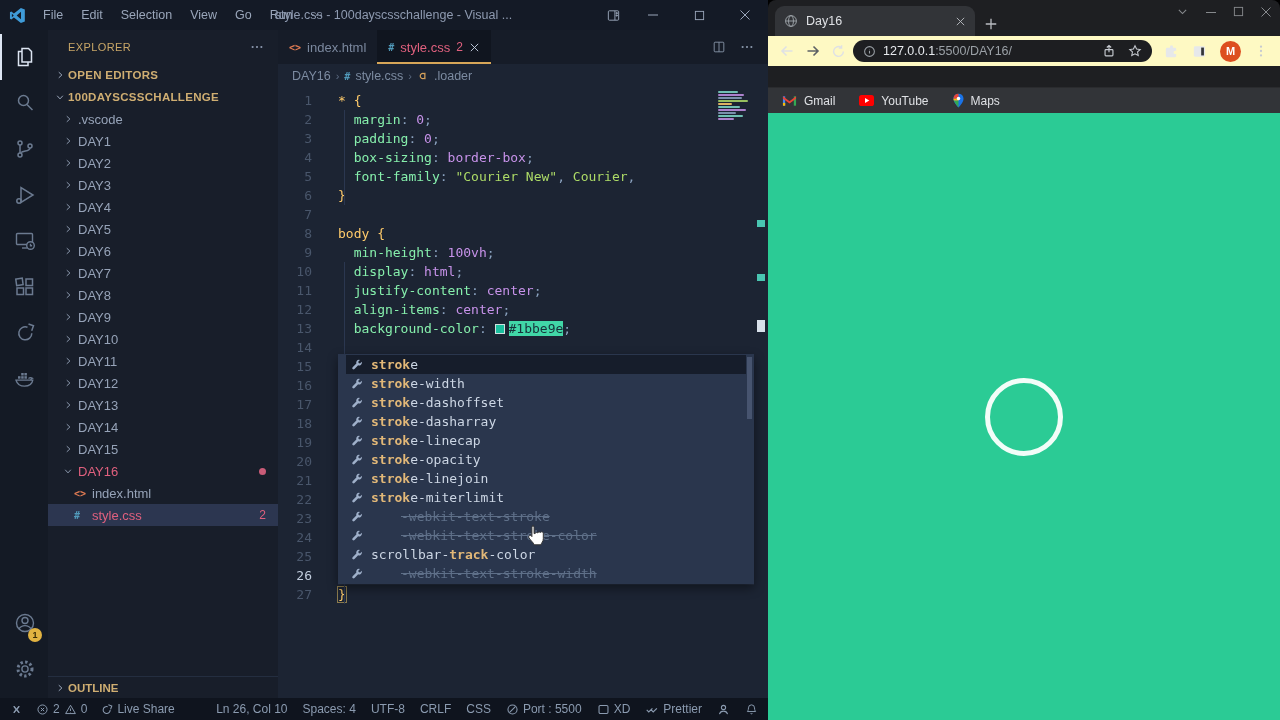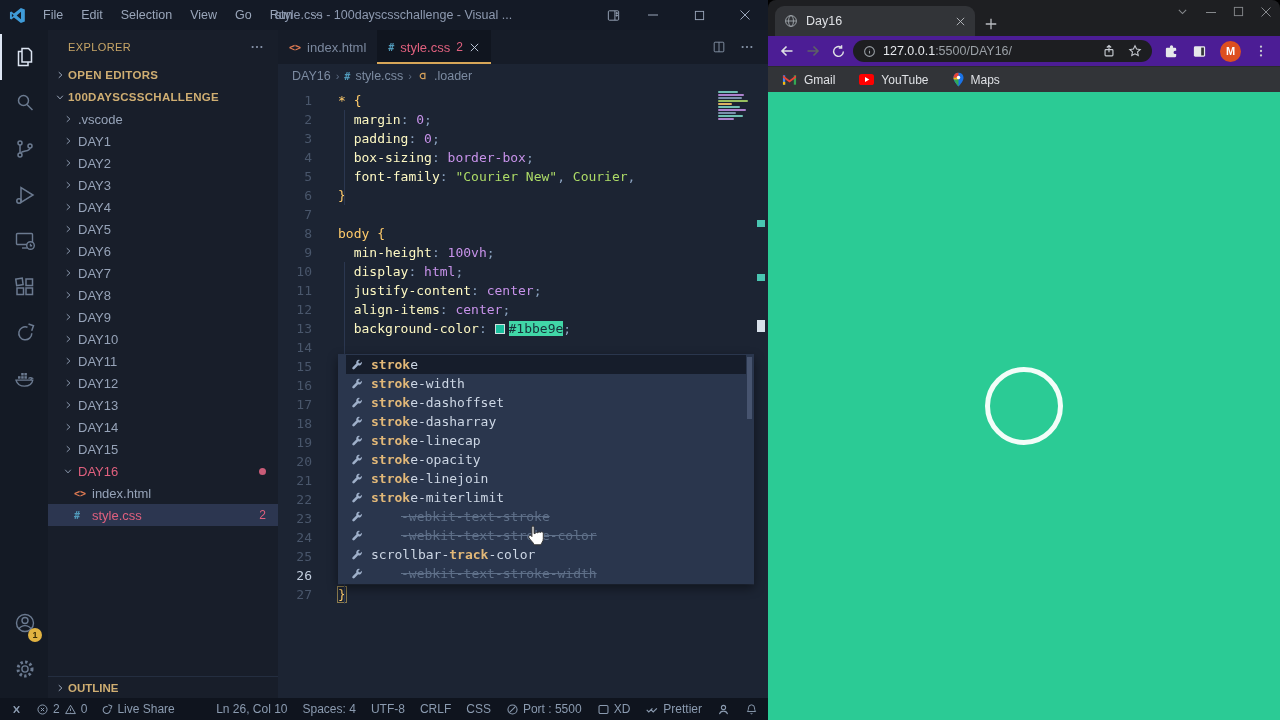--- a/index.html
+++ b/index.html
@@ -73,21 +73,21 @@
   .breadcrumb .fic { font-family:"DejaVu Sans Mono",monospace; font-size:10px; font-weight:bold; }
 
   .codearea { flex:1; position:relative; font-family:"DejaVu Sans Mono",monospace;
     font-size:13px; line-height:19px; padding-top:3px; overflow:hidden; }
   .code-row { display:flex; height:19px; position:relative; }
   .code-row.cur::before { content:""; position:absolute; left:60px; right:14px; top:0; bottom:0;
     background:rgba(130,155,195,.09); }
   .ln { width:34px; text-align:right; color:#49566b; flex:0 0 auto; position:relative; }
   .ln.act { color:#c3cede; }
   .lc { margin-left:26px; white-space:pre; position:relative; }
-  .tk-pr { color:#fef9c3;text-align:right; } .tk-va { color:#c792ea; } .tk-st { color:#addb67; }
+  .tk-pr { color:#86efac;text-align:right; } .tk-va { color:#c792ea; } .tk-st { color:#addb67; }
   .tk-pu { color:#8ba3c0; } .tk-br { color:#ffcb6b; } .tk-sp { color:#8ba3c0; }
   .tk-ty { color:#7fdbca; }
   .tk-hl { background:#41d7a7; color:#17323a; }
   .tk-bm { color:#ffcb6b; border:1px solid #8a7a4d; margin:-1px; }
   .swatch { display:inline-block; width:10px; height:10px; background:#1bbe9e;
     border:1px solid #cfe0df; margin-right:4px; vertical-align:-1px; }
   .cursor { display:inline-block; width:2px; height:16px; background:#d7e3f4; vertical-align:-3px; }
   .indent-guide { position:absolute; left:66px; width:1px; background:#2b3750; }
 
   .suggest { position:absolute; left:60px; top:266px; width:416px; background:#2a364d;
@@ -114,32 +114,32 @@
   
   #browser { position:absolute; left:768px; top:0; width:512px; height:720px;
     background:#1e1f22; display:flex; flex-direction:column; border-radius:8px 8px 0 0; }
   .bframe { height:36px; position:relative; flex:0 0 auto; }
   .btab { position:absolute; left:7px; bottom:0; width:200px; height:30px; background:#323438;
     border-radius:9px 9px 0 0; display:flex; align-items:center; padding:0 9px; gap:8px;
     color:#dfe1e5; font-size:12.5px; }
   .btab .bclose { margin-left:auto; color:#b9bcc1; display:flex; }
   .bnewtab { position:absolute; left:216px; bottom:5px; color:#b9bcc1; }
   .bcontrols { position:absolute; right:8px; top:5px; display:flex; gap:16px; color:#86898d; align-items:center; }
-  .btoolbar { height:30px; background:#4c1d95; display:flex; align-items:center; padding:0 8px; gap:4px; flex:0 0 auto; }
+  .btoolbar { height:30px; background:#fef9c3; display:flex; align-items:center; padding:0 8px; gap:4px; flex:0 0 auto; }
   .nav-ic { display:flex; padding:0 3px; }
   .urlpill { height:22px; background:#1d1e21; border-radius:11px; flex:1; max-width:302px;
     display:flex; align-items:center; padding:0 10px; font-size:12.5px; gap:7px; color:#e7eaee; }
   .url-host { color:#e7eaee; }
   .url-path { color:#9aa0a6; }
   .pill-right { margin-left:auto; display:flex; gap:12px; align-items:center; }
   .tb-right { display:flex; align-items:center; gap:13px; padding:0 4px 0 8px; }
   .avatar { width:21px; height:21px; border-radius:50%; background:#dd4f1f; color:#fff;
     font-size:11px; font-weight:bold; display:flex; align-items:center; justify-content:center; }
   .bbookmarks { height:26px; background:#323438; border-top:1px solid #2a2b2e;
-    display:flex; align-items:center; padding:0 14px; gap:24px; font-size:12px; color:#dfe1e5; flex:0 0 auto; }
+    display:flex; align-items:center; padding:0 14px; gap:24px; font-size:12px; color:#dfe1e5; flex:0 0 auto;margin-top:21px; }
   .bm-item { display:flex; align-items:center; gap:7px; }
   .bpage { flex:1; position:relative; }
   .loader-ring { position:absolute; left:50%; top:50%; width:78px; height:78px;
     margin:-39px 0 0 -39px; border:5px solid #f2fdf8; border-radius:50%; }
 
   #hand-cursor { position:absolute; left:526px; top:524px; z-index:99; }
 </style>
 </head>
 <body>
 

